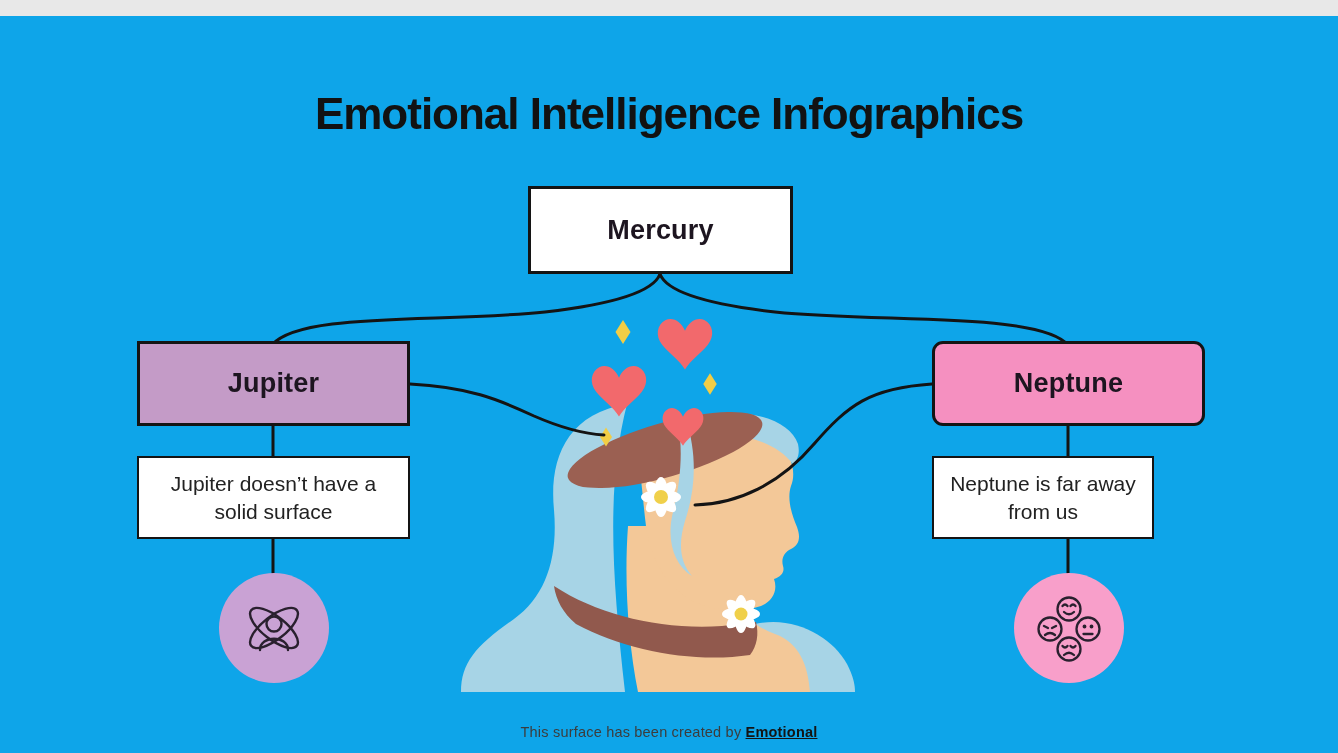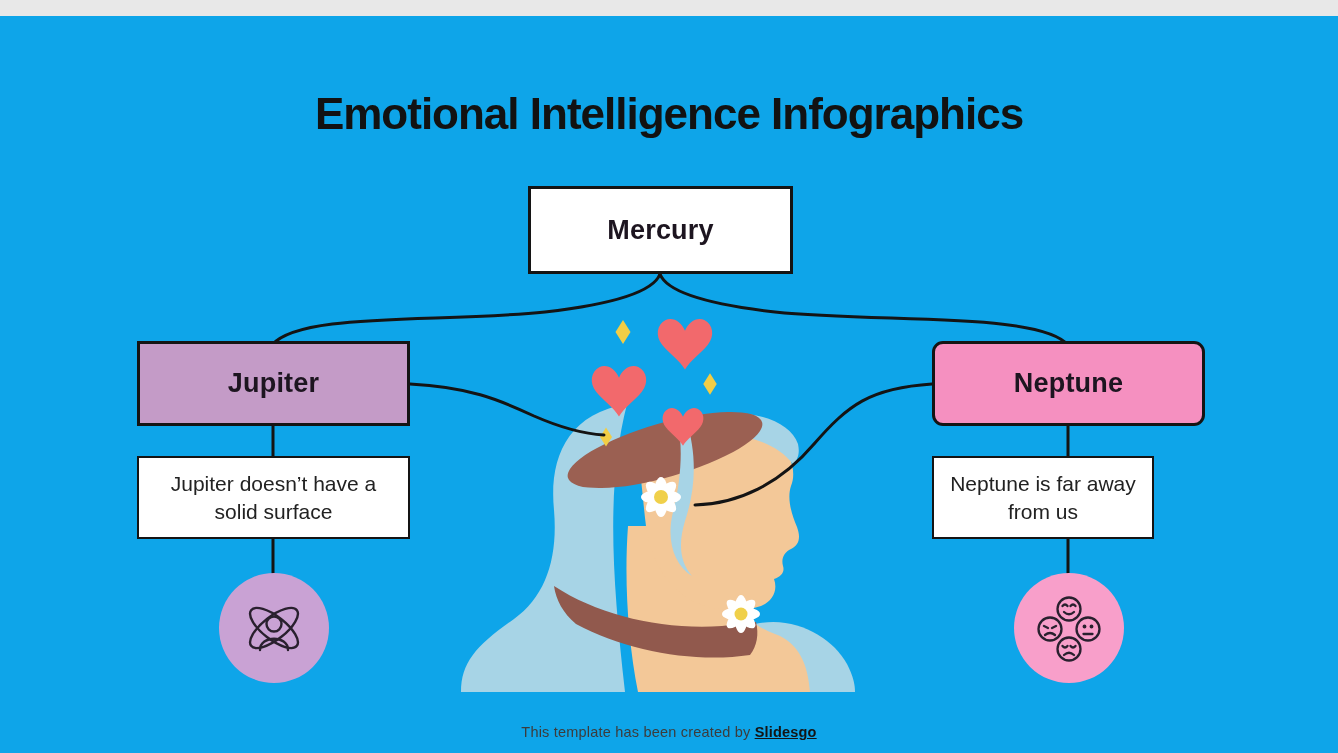--- a/index.html
+++ b/index.html
@@ -183,16 +183,16 @@
 
         <circle cx="0" cy="21" r="11.5"></circle>
         <path d="M -6.5 18 q 2.5 3 5 0"></path>
         <path d="M 1.5 18 q 2.5 3 5 0"></path>
         <path d="M -5 27 q 5 -4.5 10 0"></path>
       </g>
     </svg>
   </div>
 
   <div class="footer">
-    <span>This template has been created by </span><span class="brand">Slidesgo</span>
+    <span>This surface has been created by </span><span class="brand">Emotional</span>
   </div>
 
 </div>
 
 </body></html>

